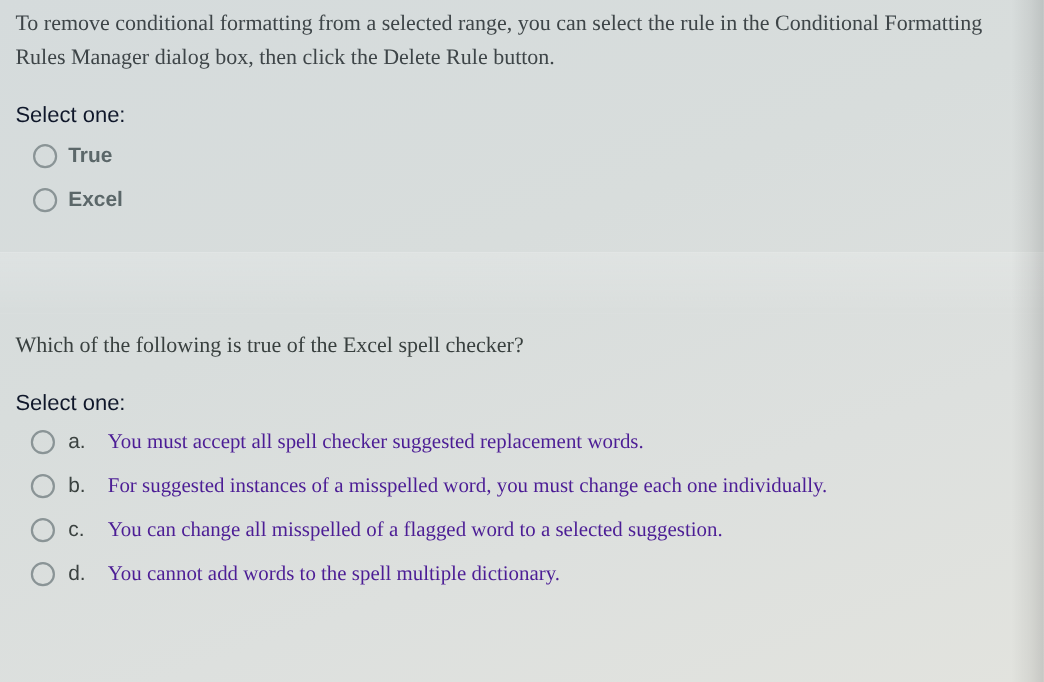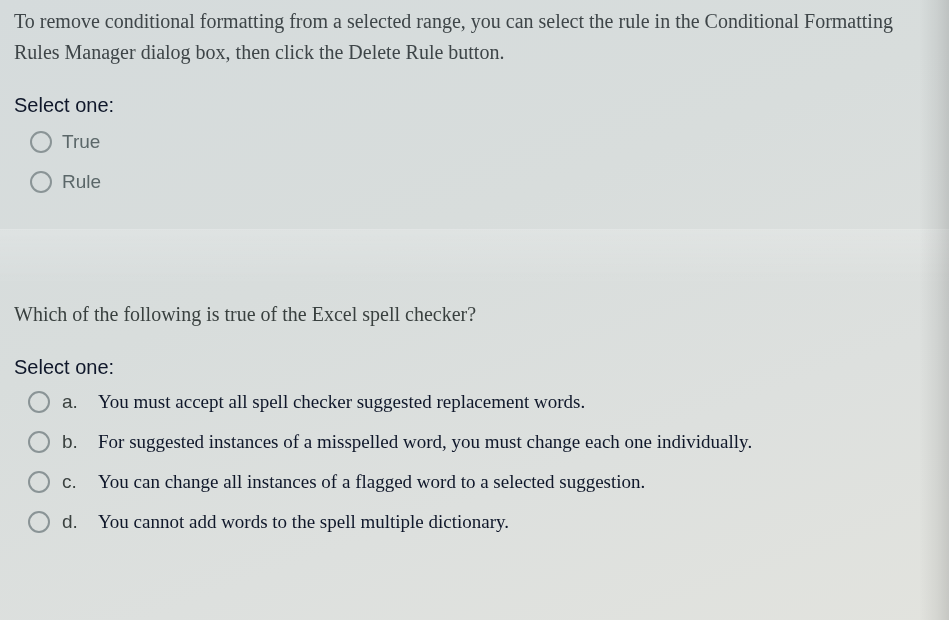--- a/index.html
+++ b/index.html
@@ -22,20 +22,21 @@
   .select-one {
     font-family: Arial, Helvetica, sans-serif;
     font-size: 20px;
     color: #0f172a;
     margin-top: 26px;
     margin-left: 0;
   }
   .tf-opts {
     margin-top: 14px;
     margin-left: 16px;
+    font-weight: bold;
   }
   .tf-row {
     display: flex;
     align-items: center;
     margin-bottom: 18px;
   }
   .radio {
     width: 22px; height: 22px;
     border: 2px solid #8a9496;
     border-radius: 50%;
@@ -72,21 +73,21 @@
   .mc-letter {
     font-family: Arial, Helvetica, sans-serif;
     font-size: 19px;
     color: #3b4240;
     width: 28px;
     margin-left: 12px;
   }
   .mc-text {
     font-family: Georgia, 'Times New Roman', serif;
     font-size: 19px;
-    color: #0f172a;
+    color: #4c1d95;
     margin-left: 8px;
   }
   .edge {
     position: absolute;
     top: 0; right: 0; bottom: 0;
     width: 30px;
     background: linear-gradient(90deg, rgba(0,0,0,0) 0%, rgba(0,0,0,0.06) 60%, rgba(0,0,0,0.12) 100%);
     pointer-events: none;
   }
 </style>
@@ -96,21 +97,21 @@
 <div class="q1">
   <div class="q1-text">To remove conditional formatting from a selected range, you can select the rule in the Conditional Formatting Rules Manager dialog box, then click the Delete Rule button.</div>
   <div class="select-one">Select one:</div>
   <div class="tf-opts">
     <div class="tf-row">
       <div class="radio"></div>
       <div class="tf-label">True</div>
     </div>
     <div class="tf-row">
       <div class="radio"></div>
-      <div class="tf-label">Rule</div>
+      <div class="tf-label">Excel</div>
     </div>
   </div>
 </div>
 
 <div class="gap"></div>
 
 <div class="q2">
   <div class="q2-text">Which of the following is true of the Excel spell checker?</div>
   <div class="select-one" style="margin-top:30px;">Select one:</div>
   <div class="mc-opts">
@@ -120,21 +121,21 @@
       <div class="mc-text">You must accept all spell checker suggested replacement words.</div>
     </div>
     <div class="mc-row">
       <div class="radio"></div>
       <div class="mc-letter">b.</div>
       <div class="mc-text">For suggested instances of a misspelled word, you must change each one individually.</div>
     </div>
     <div class="mc-row">
       <div class="radio"></div>
       <div class="mc-letter">c.</div>
-      <div class="mc-text">You can change all instances of a flagged word to a selected suggestion.</div>
+      <div class="mc-text">You can change all misspelled of a flagged word to a selected suggestion.</div>
     </div>
     <div class="mc-row">
       <div class="radio"></div>
       <div class="mc-letter">d.</div>
       <div class="mc-text">You cannot add words to the spell multiple dictionary.</div>
     </div>
   </div>
 </div>
 
 <div class="edge"></div>

